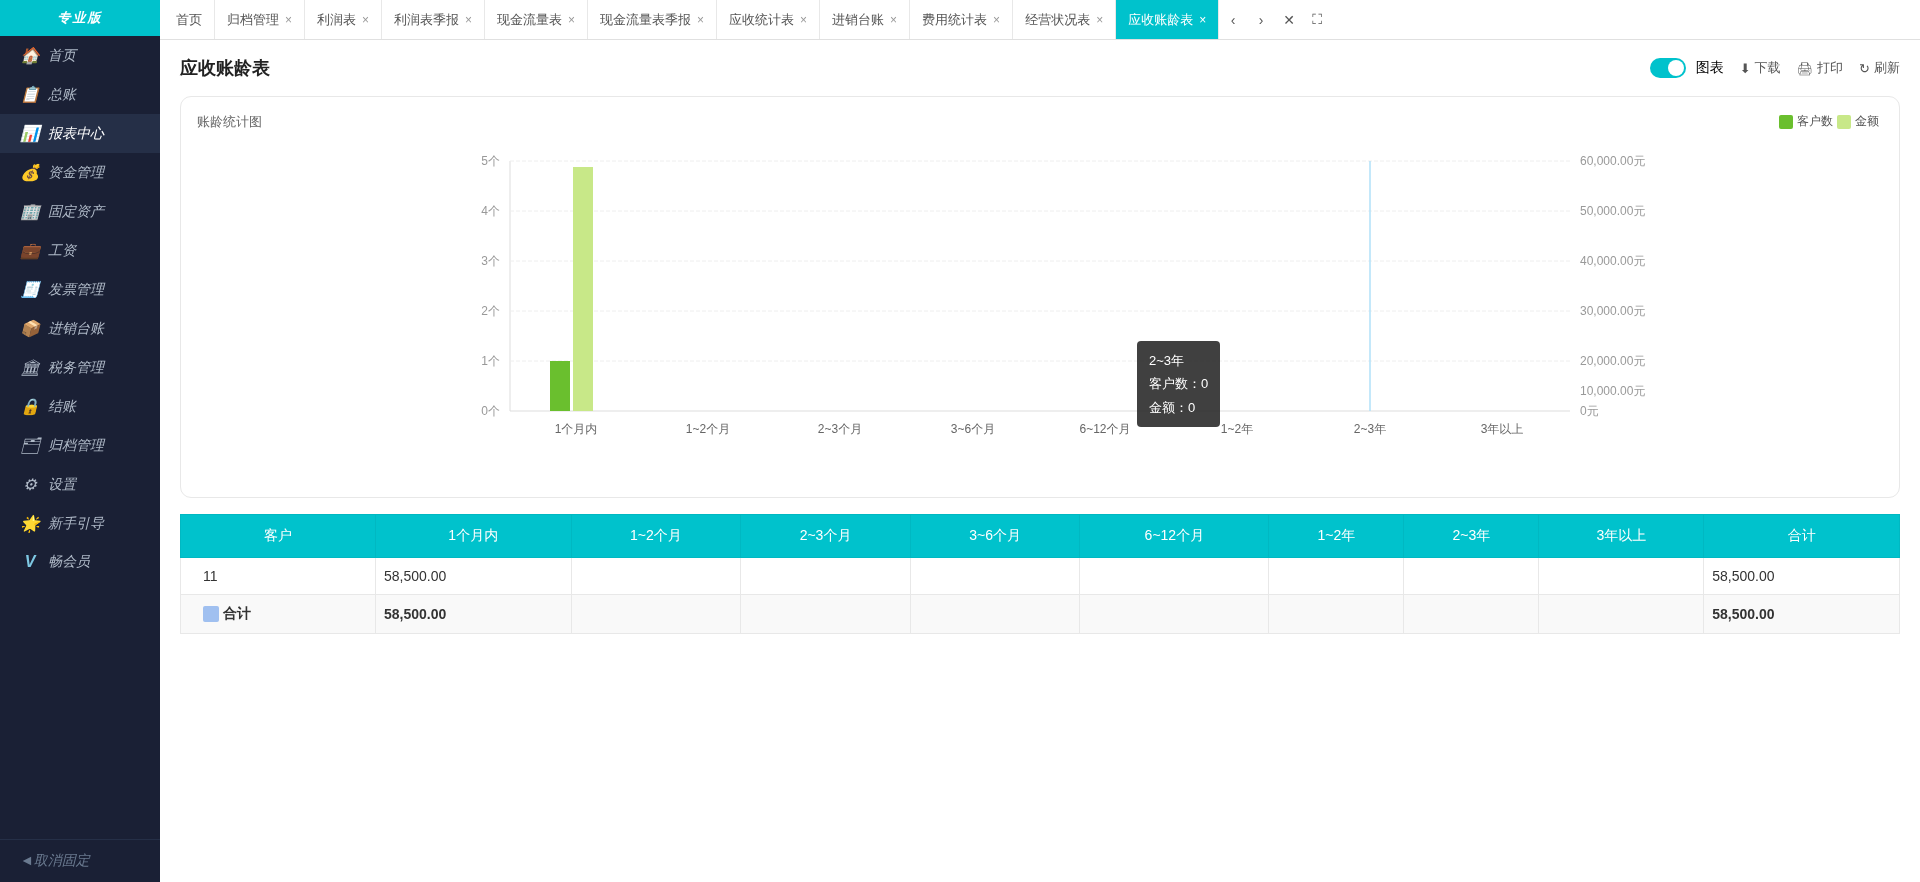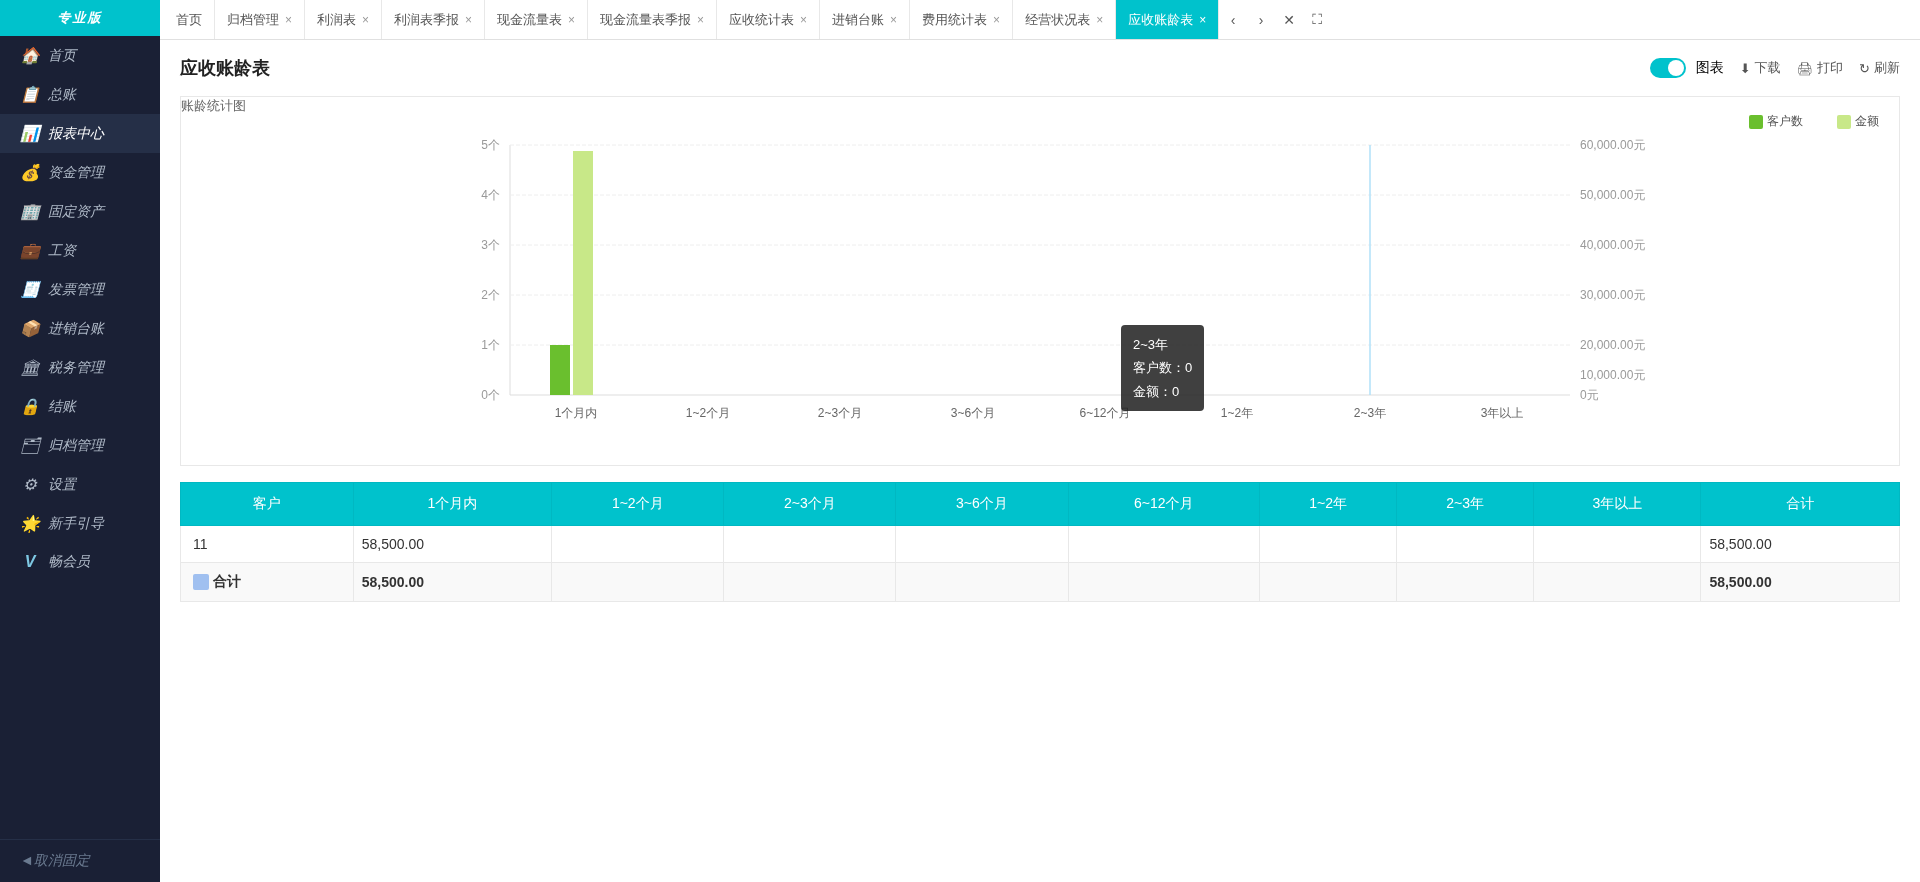--- a/index.html
+++ b/index.html
@@ -162,35 +162,36 @@
       align-items: center;
       gap: 4px;
       color: #555;
       cursor: pointer;
       font-size: 13px;
     }
 
     
     .chart-area {
       border: 1px solid #e8e8e8;
-      border-radius: 0;
+      border-radius: 11px;
+      padding: 16px;
       margin-bottom: 16px;
       position: relative;
     }
     .chart-title {
       font-size: 13px;
       color: #666;
       margin-bottom: 10px;
     }
     .chart-legend {
       position: absolute;
       top: 16px;
       right: 20px;
       display: flex;
-      gap: 34px;
+      gap: 4px;
       font-size: 12px;
       color: #555;
       align-items: flex-start;
     }
     .legend-item { display: flex; align-items: center; gap: 4px; }
     .legend-dot { width: 14px; height: 14px; border-radius: 2px; }
 
     
     .chart-svg-container {
       width: 100%;
@@ -229,21 +230,21 @@
       border: 1px solid #00b8c2;
     }
     .data-table tbody tr {
       background: #fff;
     }
     .data-table tbody td {
       padding: 10px 8px;
       border: 1px solid #e8e8e8;
       color: #333;
     }
-    .data-table tbody td:first-child { text-align: left; padding-left: 12px; }
+    .data-table tbody td:first-child { text-align: left; padding-left: 22px; }
     .total-row td {
       font-weight: bold;
       background: #f9f9f9;
     }
     .total-label {
       display: flex;
       align-items: center;
       gap: 4px;
     }
     .total-icon {

